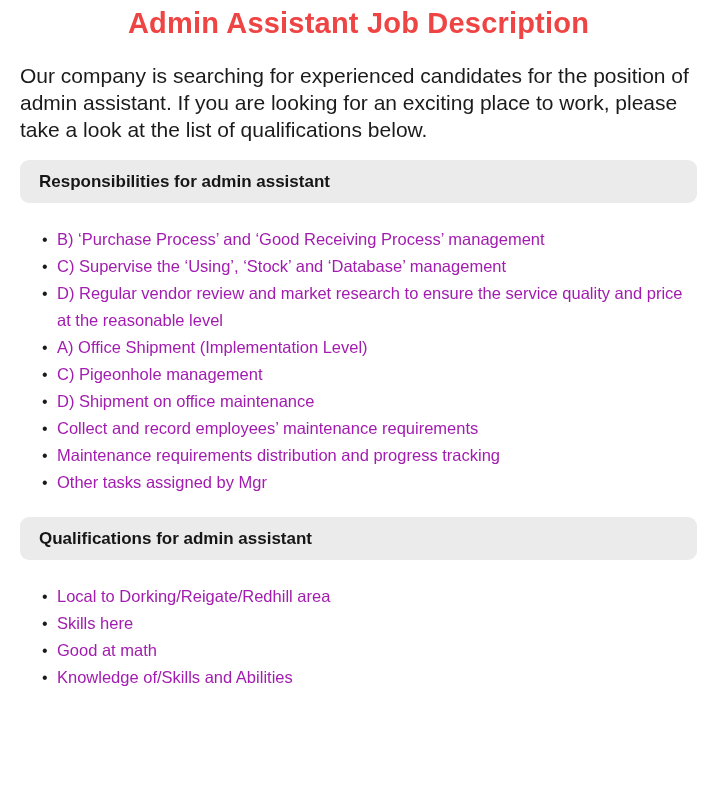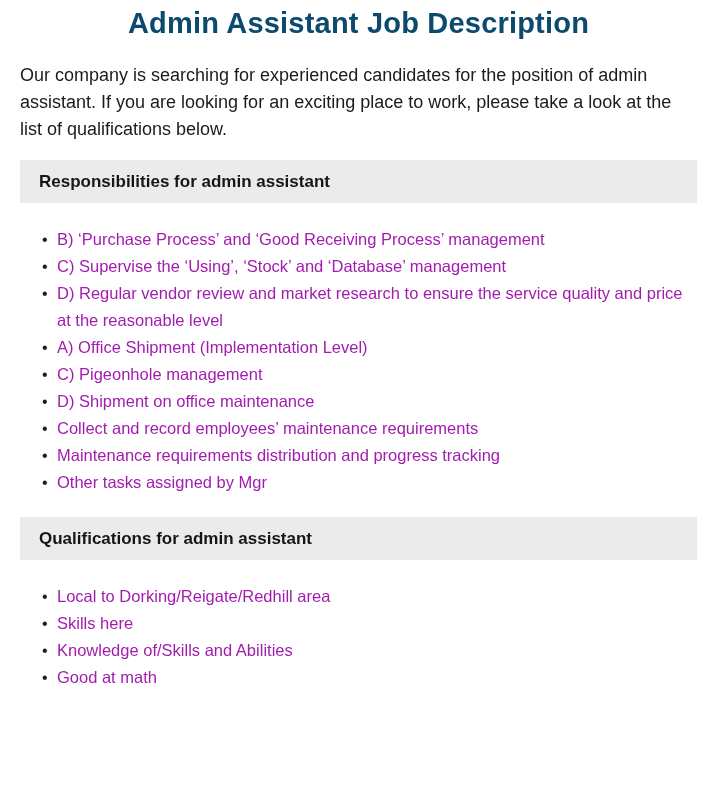--- a/index.html
+++ b/index.html
@@ -20,32 +20,33 @@
     box-sizing: border-box;
     width: 720px;
   }
   .page-title {
     margin: 0 0 22px 0;
     text-align: center;
     font-size: 29px;
     line-height: 1.1;
     font-weight: 700;
     letter-spacing: 0.2px;
-    color: #0c4a6e;
+    color: #ef4444;
   }
   .intro {
     margin: 0 0 17px 0;
-    font-size: 18px;
+    font-size: 21px;
     line-height: 27px;
     color: #1b1b1b;
   }
   .section-header {
     background: #ebebeb;
     padding: 11px 10px 11px 19px;
     margin: 0 0 23px 0;
+    border-radius: 9px;
   }
   .section-header h2 {
     margin: 0;
     font-size: 17px;
     line-height: 21px;
     font-weight: 700;
     color: #161616;
   }
   ul.bullet-list {
     margin: 0 0 21px 0;
@@ -95,18 +96,18 @@
         </ul>
   </section>
 
   <section class="job-section">
     <div class="section-header">
       <h2>Qualifications for admin assistant</h2>
     </div>
     <ul class="bullet-list">
           <li>Local to Dorking/Reigate/Redhill area</li>
           <li>Skills here</li>
+          <li>Good at math</li>
           <li>Knowledge of/Skills and Abilities</li>
-          <li>Good at math</li>
         </ul>
   </section>
 </div>
 </div>
 
 </body></html>

